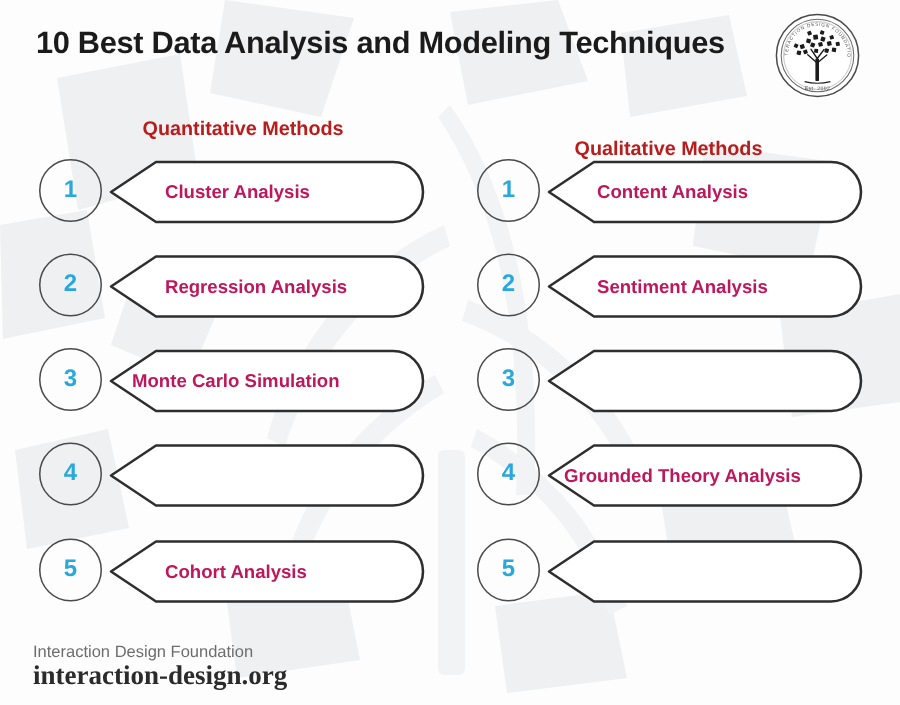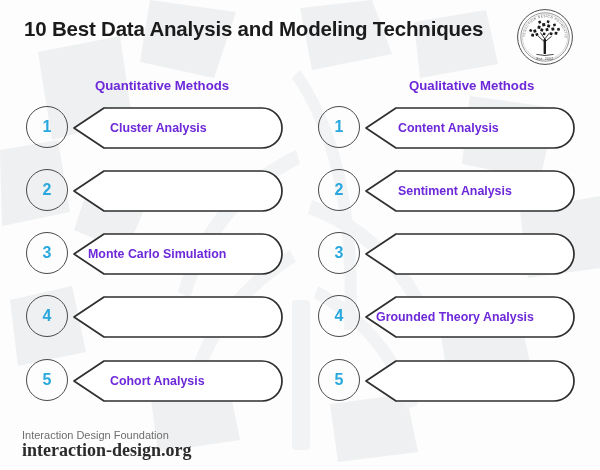--- a/index.html
+++ b/index.html
@@ -54,26 +54,26 @@
     left: 516px;
     top: 8px;
     width: 58px;
     height: 58px;
   }
   
   .col-heading {
     position: absolute;
     font-size: 13.2px;
     font-weight: bold;
-    color: #6d28d9;
+    color: #b91c1c;
     white-space: nowrap;
     z-index: 3;
   }
   #col-heading-quantitative { left: 95px; top: 78px; }
-  #col-heading-qualitative  { left: 383px; top: 78px; margin-left: 26px; }
+  #col-heading-qualitative  { left: 383px; top: 91px; }
   
   .method-row {
     position: absolute;
     height: 46px;
     z-index: 2;
   }
   .col-left  .method-row { left: 26px; width: 258px; }
   .col-right .method-row { left: 318px; width: 258px; }
   .num-badge {
     position: absolute;
@@ -112,21 +112,21 @@
     overflow: visible;
   }
   .bubble-label {
     position: absolute;
     left: 36px;
     top: 0;
     height: 44px;
     line-height: 44px;
     font-size: 12.4px;
     font-weight: bold;
-    color: #6d28d9;
+    color: #be185d;
     white-space: nowrap;
   }
   
   #footer {
     position: absolute;
     left: 22px;
     top: 428px;
     z-index: 3;
   }
   #footer-org {
@@ -229,20 +229,21 @@
     </div>
 
     <div class="method-row" style="top:169px">
       <div class="num-badge"></div>
       <div class="num-badge-text">2</div>
       <div class="bubble">
         <svg viewBox="0 0 210 44" xmlns="http://www.w3.org/2000/svg" preserveAspectRatio="none">
           <path d="M30 2 L188 2 A20 20 0 0 1 188 42 L30 42 L0 22 Z" fill="#ffffff" stroke="#2e2e2e" stroke-width="1.7" stroke-linejoin="round"></path>
         </svg>
       </div>
+      <div class="bubble-label" style="left:84px">Regression Analysis</div>
     </div>
 
     <div class="method-row" style="top:232px">
       <div class="num-badge"></div>
       <div class="num-badge-text">3</div>
       <div class="bubble">
         <svg viewBox="0 0 210 44" xmlns="http://www.w3.org/2000/svg" preserveAspectRatio="none">
           <path d="M30 2 L188 2 A20 20 0 0 1 188 42 L30 42 L0 22 Z" fill="#ffffff" stroke="#2e2e2e" stroke-width="1.7" stroke-linejoin="round"></path>
         </svg>
       </div>

